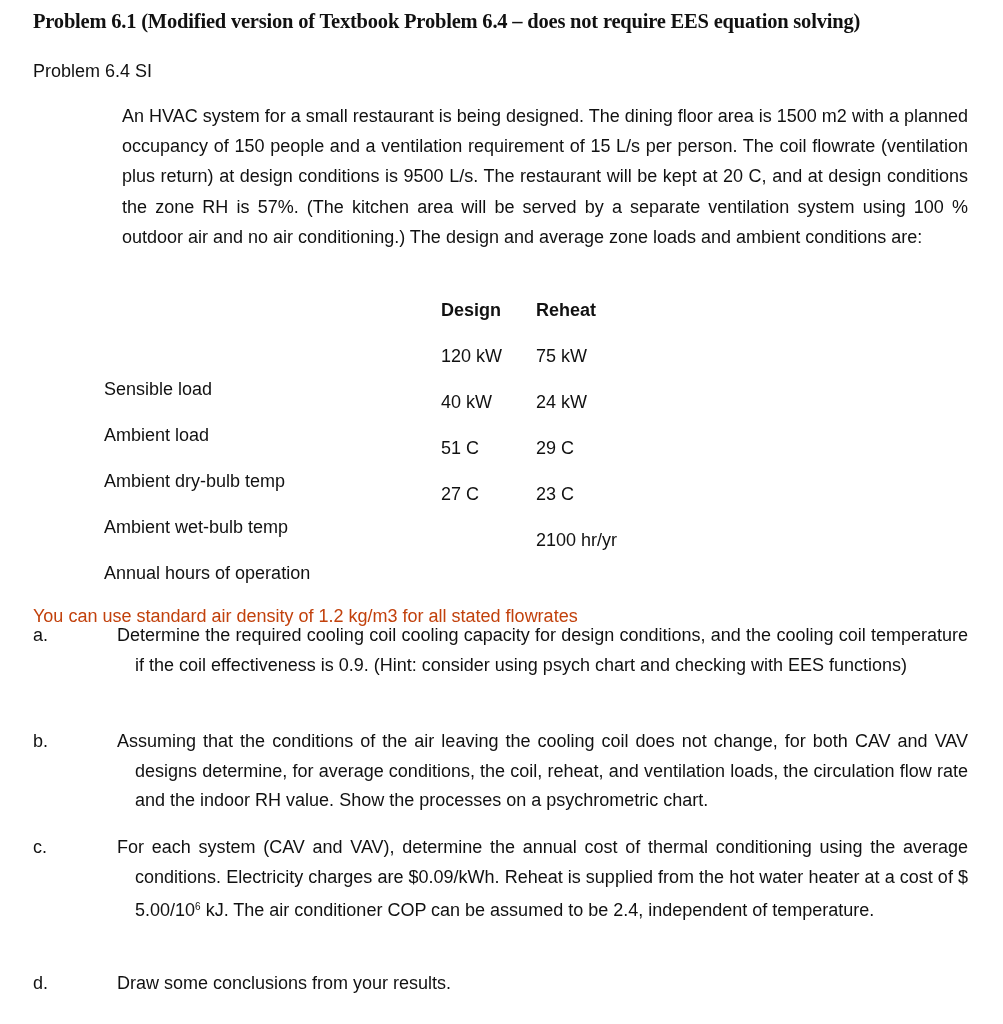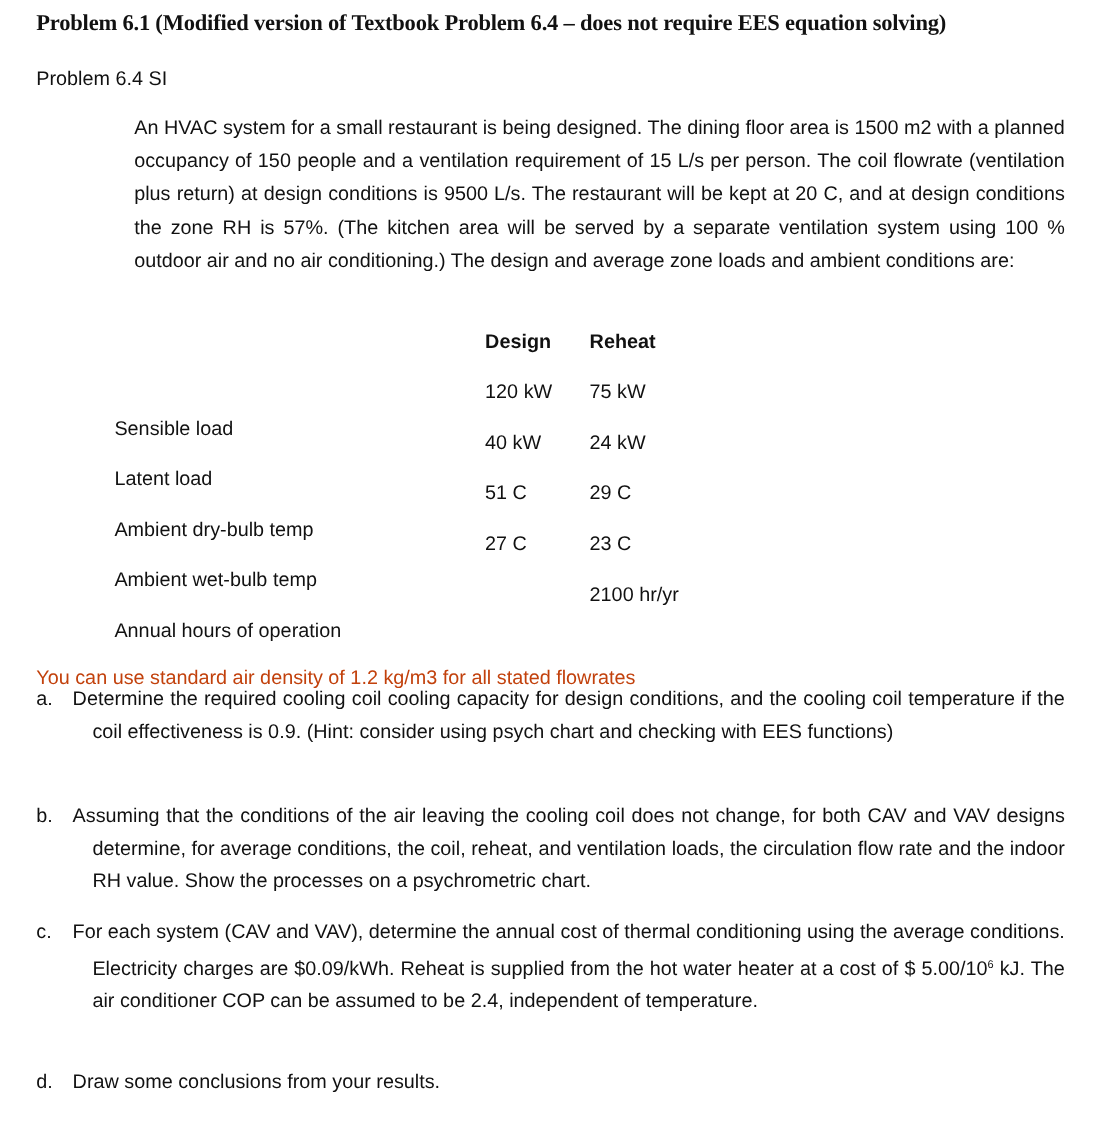--- a/index.html
+++ b/index.html
@@ -9,21 +9,21 @@
     .intro { position: absolute; left: 122px; top: 101px; width: 846px; font-size: 18px; line-height: 30.2px; text-align: justify; }
     .tbl { position: absolute; left: 104px; top: 300px; font-size: 18px; }
     .tbl .row { position: relative; height: 46px; }
     .tbl .lbl { position: absolute; left: 0; top: 16px; white-space: nowrap; margin-top: 17px; }
     .tbl .d { position: absolute; left: 337px; top: 0; white-space: nowrap; }
     .tbl .a { position: absolute; left: 432px; top: 0; white-space: nowrap; }
     .tbl .hdr { font-weight: bold; }
     .note { position: absolute; left: 33px; top: 606px; font-size: 18px; color: #c2410c; white-space: nowrap; }
     .item { position: absolute; left: 33px; width: 935px; font-size: 18px; line-height: 29.5px; }
     .item .mark { position: absolute; left: 0; top: 0; }
-    .item .body { margin-left: 33px; text-indent: 0; }
+    .item .body { margin-left: 84px; text-indent: 0; }
     .item .body p { margin: 0; padding-left: 18px; text-indent: -18px; text-align: justify; }
     sup { font-size: 10px; vertical-align: 6px; }
   </style>
 </head>
 <body>
 
 <div class="title">Problem 6.1 (Modified version of Textbook Problem 6.4 – does not require EES equation solving)</div>
 <div class="subtitle">Problem 6.4 SI</div>
 
 <div class="intro">An HVAC system for a small restaurant is being designed.  The dining floor area is 1500 m2 with a planned occupancy of 150 people and a ventilation requirement of 15 L/s per person.  The coil flowrate (ventilation plus return) at design conditions is 9500 L/s. The restaurant will be kept at 20 C, and at design conditions the zone RH is 57%.  (The kitchen area will be served by a separate ventilation system using 100 % outdoor air and no air conditioning.)  The design and average zone loads and ambient conditions are:</div>
@@ -33,21 +33,21 @@
     <span class="lbl hdr"></span>
     <span class="d hdr">Design</span>
     <span class="a hdr">Reheat</span>
   </div>
   <div class="row">
     <span class="lbl">Sensible load</span>
     <span class="d">120 kW</span>
     <span class="a">75 kW</span>
   </div>
   <div class="row">
-    <span class="lbl">Latent load</span>
+    <span class="lbl">Ambient load</span>
     <span class="d">40 kW</span>
     <span class="a">24 kW</span>
   </div>
   <div class="row">
     <span class="lbl">Ambient dry-bulb temp</span>
     <span class="d">51 C</span>
     <span class="a">29 C</span>
   </div>
   <div class="row">
     <span class="lbl">Ambient wet-bulb temp</span>

